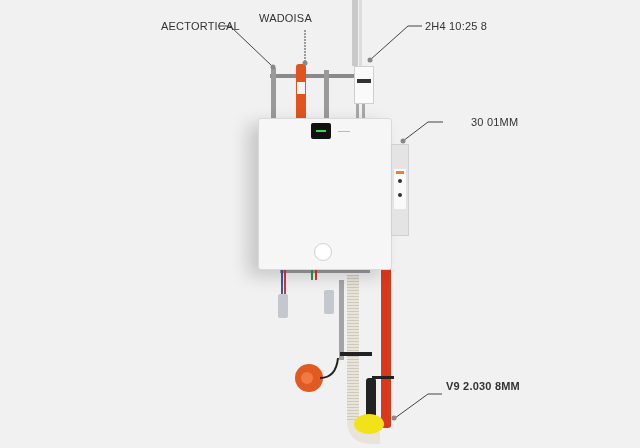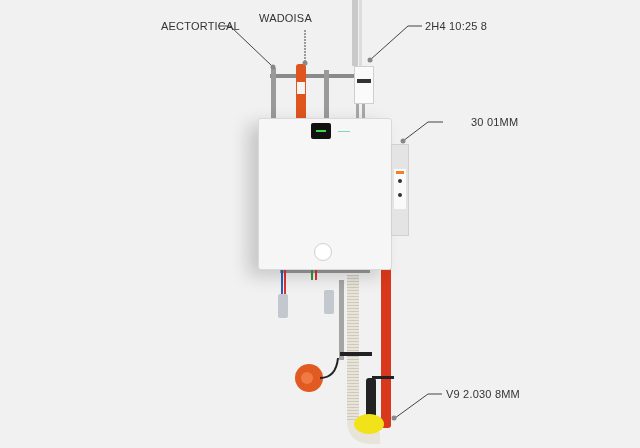--- a/index.html
+++ b/index.html
@@ -90,13 +90,13 @@
     <div style="position:absolute;left:2px;top:2px;width:8px;height:3px;background:#f08030;"></div>
     <div style="position:absolute;left:4px;top:10px;width:4px;height:4px;background:#333;border-radius:50%;"></div>
     <div style="position:absolute;left:4px;top:24px;width:4px;height:4px;background:#333;border-radius:50%;"></div>
   </div>
 </div>
 
 <div class="label" style="left:137px;top:20px;margin-left:24px;">AECTORTICAL</div>
 <div class="label" style="left:259px;top:12px;">WADOISA</div>
 <div class="label" style="left:425px;top:20px;">2H4 10:25 8</div>
 <div class="label" style="left:447px;top:116px;margin-left:24px;">30 01MM</div>
-<div class="label" style="left:446px;top:388px;">V9 2.030 8MM</div>
+<div class="label" style="left:446px;top:380px;font-weight:bold;">V9 2.030 8MM</div>
 
 </body></html>

